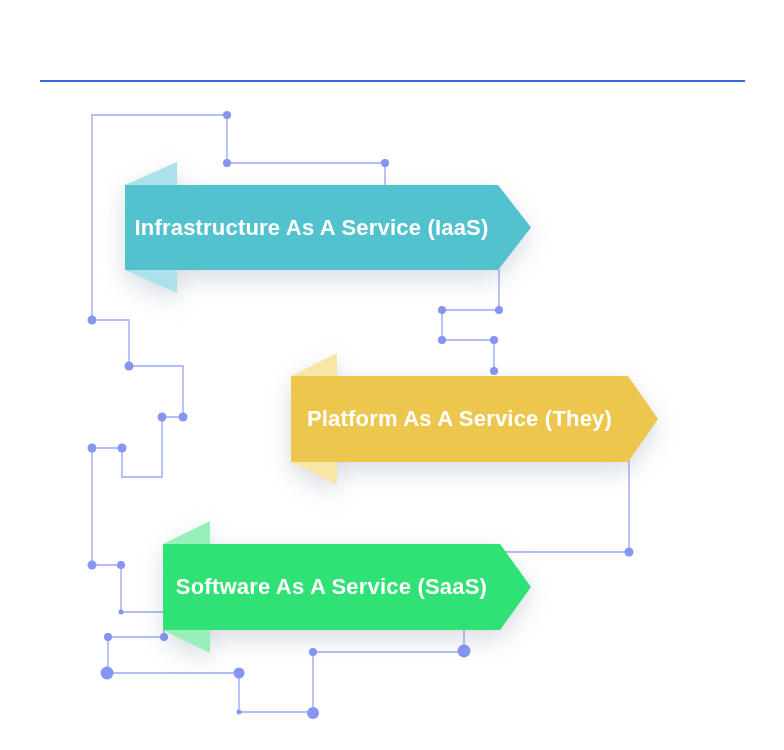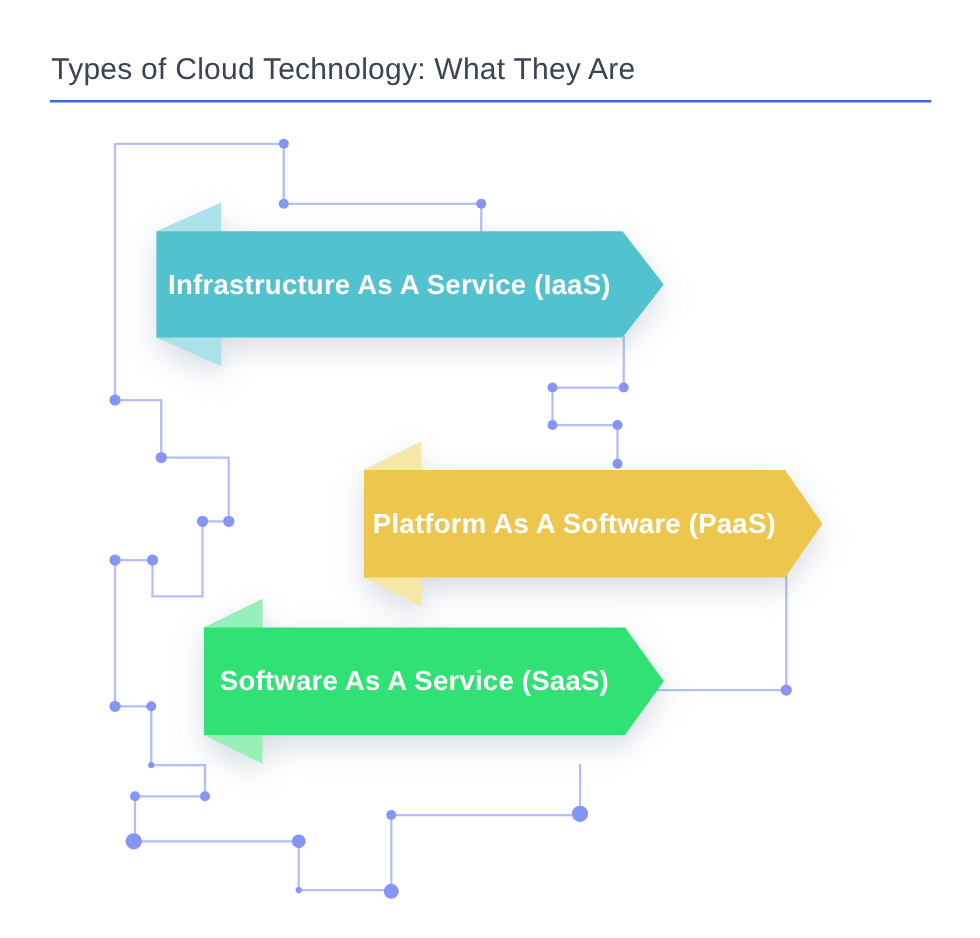--- a/index.html
+++ b/index.html
@@ -49,29 +49,28 @@
     justify-content: center;
     font-size: 22px;
     font-weight: 700;
     letter-spacing: 0.2px;
     white-space: nowrap;
   }
   .arrow-iaas { left: 125px; top: 162px; width: 406px; height: 131px; }
   .arrow-iaas .arrow-label { width: 373px; }
   .arrow-paas { left: 291px; top: 353px; width: 367px; height: 132px; }
   .arrow-paas .arrow-label { width: 337px; }
-  .arrow-saas { left: 163px; top: 479px; width: 368px; height: 132px; }
+  .arrow-saas { left: 163px; top: 521px; width: 368px; height: 132px; }
   .arrow-saas .arrow-label { width: 337px; }
 </style>
 </head>
 <body>
 
 <div class="stage">
 
-  <div class="page-title" style="color: rgb(60, 67, 83);">Types of Cloud Technology: What They Are</div>
 
   <div class="title-underline" style="background: rgb(59, 104, 218);"></div>
 
   <svg class="circuit-svg" width="784" height="750" viewBox="0 0 784 750">
     <g fill="none" stroke-width="1.8" stroke="#B3BDF8">
       <polyline points="227,115 92,115 92,320 129,320 129,366 183,366 183,417 162,417 162,477 122,477 122,448 92,448 92,565 121,565 121,612 164,612 164,637 108,637 108,673 239,673 239,712 313,712 313,652 464,652 464,611"></polyline>
       <polyline points="227,115 227,163 385,163 385,187"></polyline>
       <polyline points="499,269 499,310 442,310 442,340 494,340 494,371"></polyline>
       <polyline points="629,458 629,552 505,552"></polyline>
     </g>
@@ -111,21 +110,21 @@
       <polygon points="0,23 373,23 406,65.5 373,108 0,108" fill="#52C2CE"></polygon>
     </svg>
     <div class="arrow-label" style="color: rgb(255, 255, 255);">Infrastructure As A Service (IaaS)</div>
   </div>
 
   <div class="arrow arrow-paas">
     <svg width="367" height="132" viewBox="0 0 367 132">
       <polygon points="0,23 46,0 46,132 0,109" fill="#F7E7A7"></polygon>
       <polygon points="0,23 337,23 367,66 337,109 0,109" fill="#EDC64E"></polygon>
     </svg>
-    <div class="arrow-label" style="color: rgb(255, 255, 255);">Platform As A Software (PaaS)</div>
+    <div class="arrow-label" style="color: rgb(255, 255, 255);">Platform As A Service (They)</div>
   </div>
 
   <div class="arrow arrow-saas">
     <svg width="368" height="132" viewBox="0 0 368 132">
       <polygon points="0,23 47,0 47,132 0,109" fill="#97F0BA"></polygon>
       <polygon points="0,23 337,23 368,66 337,109 0,109" fill="#30E175"></polygon>
     </svg>
     <div class="arrow-label" style="color: rgb(255, 255, 255);">Software As A Service (SaaS)</div>
   </div>
 

